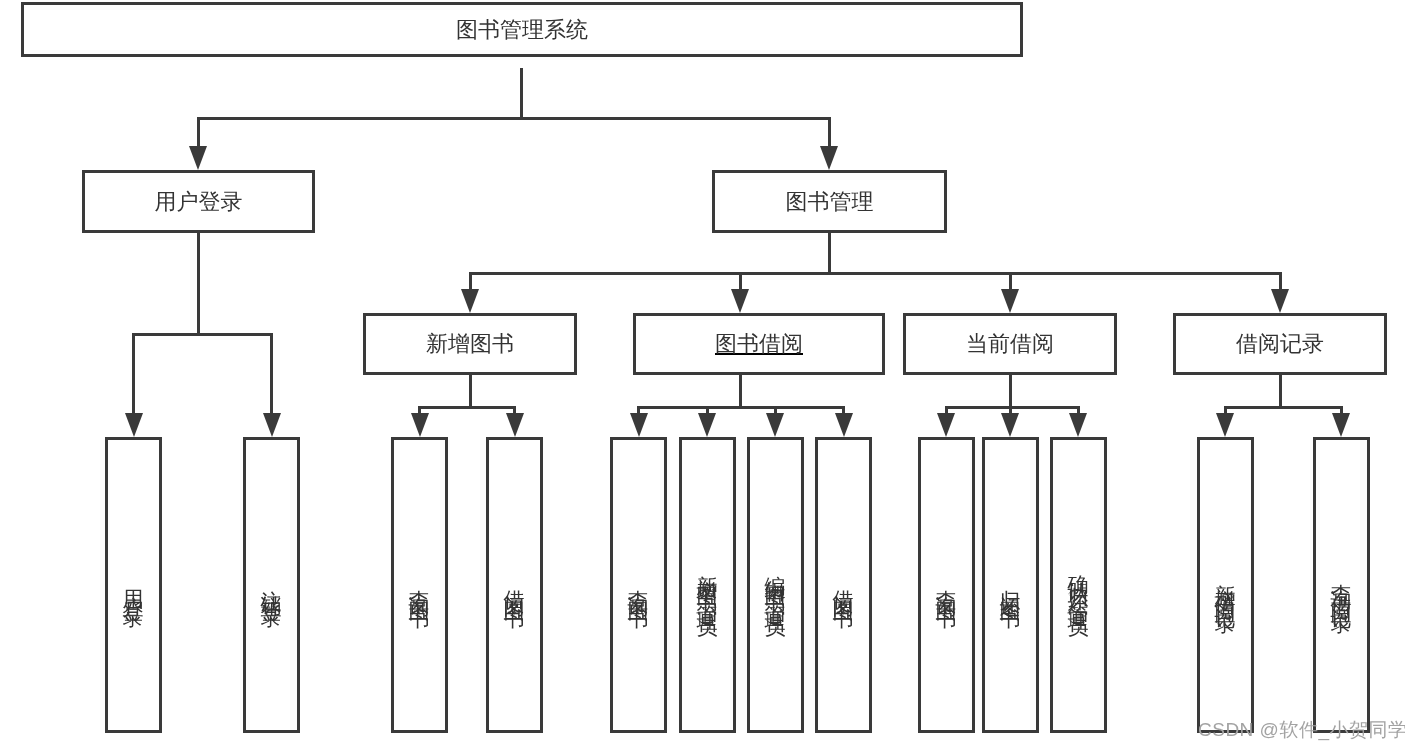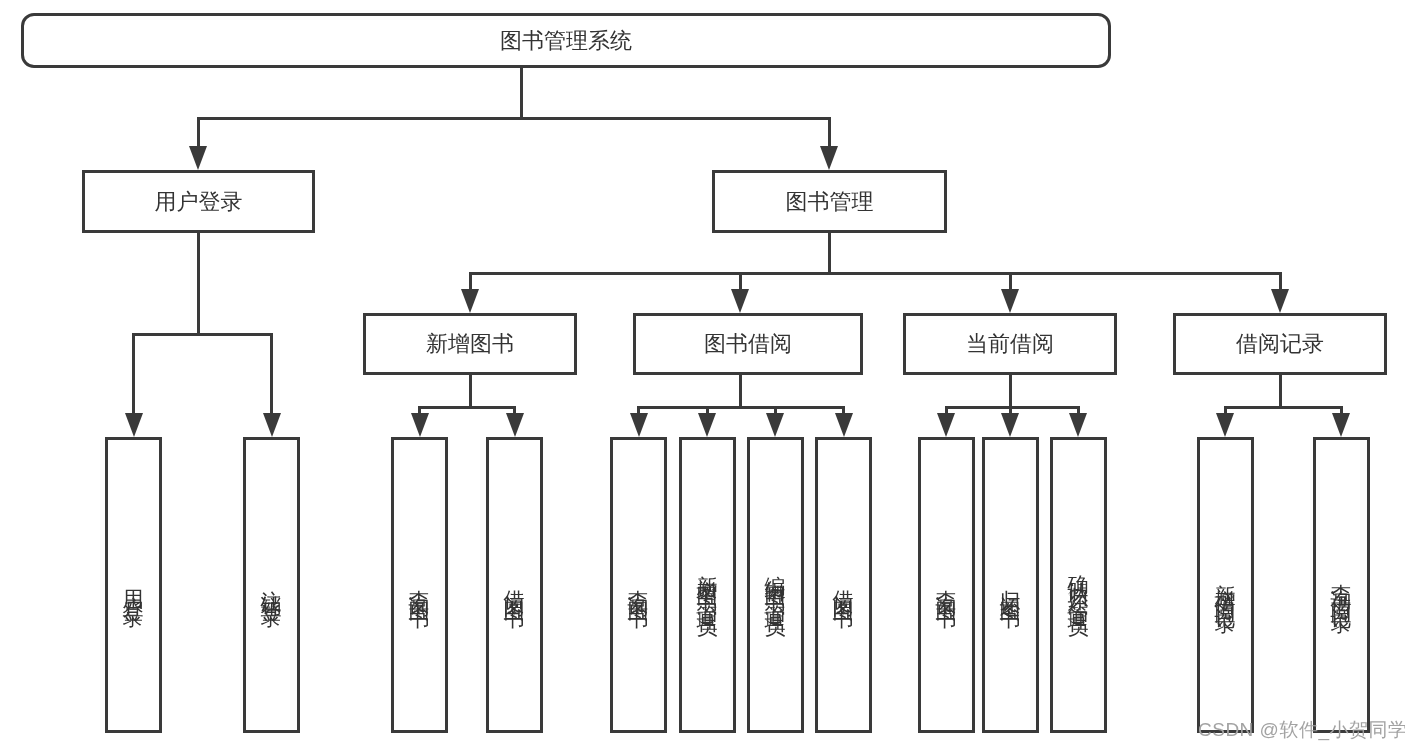--- a/index.html
+++ b/index.html
@@ -53,21 +53,21 @@
     z-index:10;
     white-space:nowrap;
     margin-left:16px;
   }
 </style>
 </head>
 <body>
 
 <div class="canvas">
 
-  <div class="box" style="left:21px;top:13px;width:1090px;height:55px;border-radius:13px;">
+  <div class="box" style="left:21px;top:2px;width:1002px;height:55px;">
     <span class="lbl">图书管理系统</span>
   </div>
 
   <div class="vline" style="left:520px;top:68px;height:52px;"></div>
   <div class="hline" style="left:197px;top:117px;width:634px;"></div>
   <div class="vline" style="left:197px;top:120px;height:28px;"></div>
   <div class="arrow" style="left:189px;top:146px;"></div>
   <div class="vline" style="left:828px;top:120px;height:28px;"></div>
   <div class="arrow" style="left:820px;top:146px;"></div>
 
@@ -92,21 +92,21 @@
   <div class="vline" style="left:739px;top:275px;height:16px;"></div>
   <div class="arrow" style="left:731px;top:289px;"></div>
   <div class="vline" style="left:1009px;top:275px;height:16px;"></div>
   <div class="arrow" style="left:1001px;top:289px;"></div>
   <div class="vline" style="left:1279px;top:275px;height:16px;"></div>
   <div class="arrow" style="left:1271px;top:289px;"></div>
 
   <div class="box" style="left:363px;top:313px;width:214px;height:62px;">
     <span class="lbl">新增图书</span>
   </div>
-  <div class="box" style="left:633px;top:313px;width:230px;height:62px;">
+  <div class="box" style="left:633px;top:313px;width:252px;height:62px;text-decoration:underline;">
     <span class="lbl">图书借阅</span>
   </div>
   <div class="box" style="left:903px;top:313px;width:214px;height:62px;">
     <span class="lbl">当前借阅</span>
   </div>
   <div class="box" style="left:1173px;top:313px;width:214px;height:62px;">
     <span class="lbl">借阅记录</span>
   </div>
 
   <div class="vline" style="left:469px;top:375px;height:33px;"></div>

